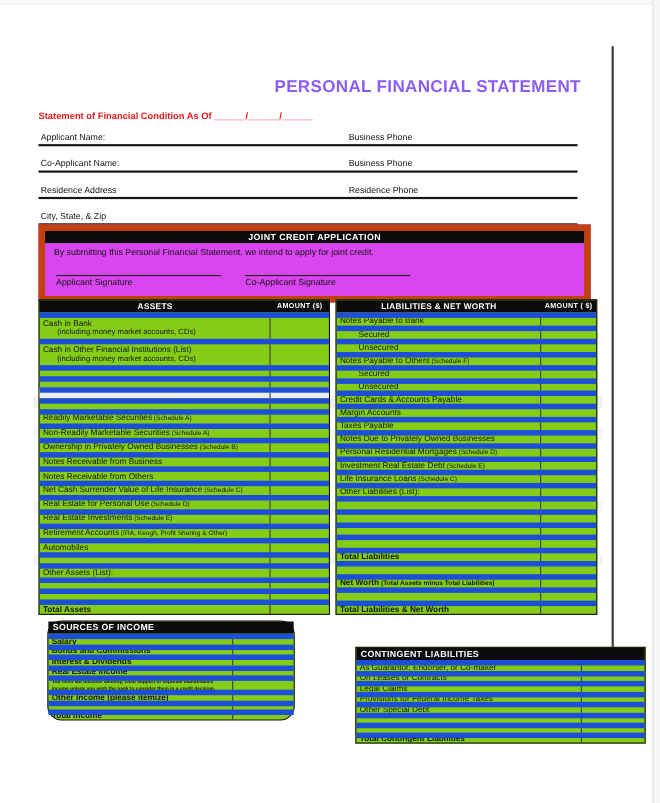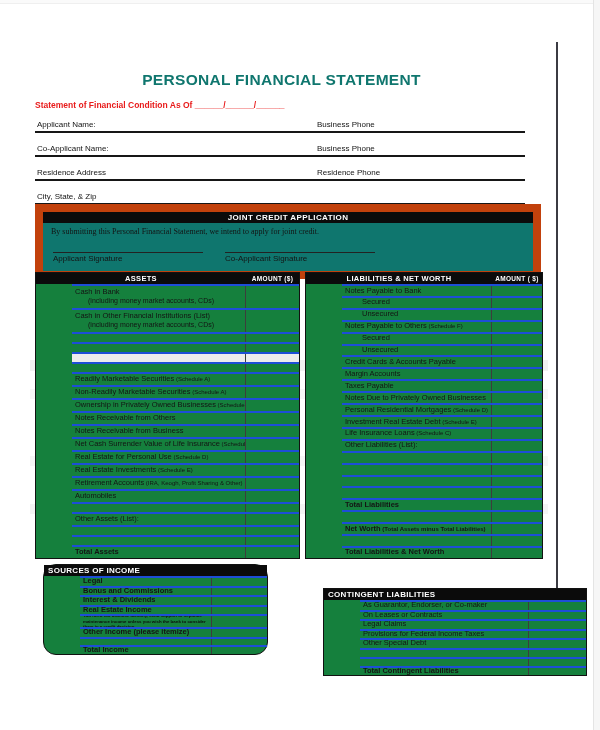--- a/index.html
+++ b/index.html
@@ -6,51 +6,51 @@
   body{
     width:600px;height:730px;position:relative;background:#ffffff;
     font-family:"Liberation Sans", sans-serif;color:#141414;overflow:hidden;
   }
   
   .edge-right{position:absolute;right:0;top:0;width:6px;height:730px;background:#f6f6f6;border-left:1px solid #e4e4e4;}
   .edge-top{position:absolute;left:0;top:0;width:600px;height:3px;background:#fafafa;border-bottom:1px solid #efefef;}
   .scan-line{position:absolute;left:556px;top:42px;width:2px;height:631px;background:#3b3b42;}
   .scan-band{position:absolute;left:30px;width:518px;pointer-events:none;}
 
-  .page-title{position:absolute;top:71px;left:35px;width:493px;text-align:center;
-    font-size:15.5px;font-weight:bold;letter-spacing:.3px;color:#0f766e;}
+  .page-title{position:absolute;top:71px;left:35px;width:493px;text-align:right;
+    font-size:15.5px;font-weight:bold;letter-spacing:.3px;color:#8b5cf6;}
   .page-subtitle{position:absolute;top:100px;left:35px;width:493px;
     font-size:8.5px;font-weight:bold;color:var(--subtitle_red,#e81b1b);}
 
   
   .fields{position:absolute;top:115px;left:35px;width:490px;}
   .frow{position:relative;height:22px;border-bottom:2px solid #161616;}
   .frow.first{height:16px;}
   .frow .lbl{position:absolute;left:2px;bottom:2px;font-size:8px;}
   .frow .lbl2{position:absolute;left:260px;bottom:2px;font-size:8px;padding-left:22px;}
 
   
-  .joint{position:absolute;top:204px;left:35px;width:490px;height:59px;border:8px solid #c2410c;background:#0f766e;}
+  .joint{position:absolute;top:204px;left:35px;width:490px;height:59px;border:6px solid #c2410c;background:#d946ef;}
   .joint-head{height:11px;background:var(--header_bar,#0b0b0b);color:#fff;display:flex;align-items:center;justify-content:center;
     font-size:8px;font-weight:bold;letter-spacing:.4px;}
-  .joint-body{font-size:8px;padding:4px 0 0 8px;font-family:Liberation Serif, serif;}
+  .joint-body{font-size:8px;padding:4px 0 0 8px;}
   .sigline{position:absolute;height:1px;border-bottom:1.5px solid #222;top:39px;width:150px;}
   .sig1{left:10px;} .sig2{left:182px;}
   .siglbl{position:absolute;top:42px;font-size:8px;}
   .siglbl1{left:10px;} .siglbl2{left:182px;}
 
   
-  .table{border:1.5px solid #111;background:#15803d;box-sizing:border-box;}
+  .table{border:1.5px solid #111;background:#84cc16;box-sizing:border-box;}
   .thead{display:flex;background:var(--header_bar,#0b0b0b);color:#fff;height:11px;align-items:center;
     font-weight:bold;font-size:7.5px;letter-spacing:.3px;}
   .thead .th-label{flex:1;text-align:center;}
   .thead .th-amount{width:var(--amt);text-align:center;font-size:6.5px;}
   .thead-full{background:var(--header_bar,#0b0b0b);color:#fff;height:11px;display:flex;align-items:center;
     font-weight:bold;font-size:8px;letter-spacing:.3px;padding-left:4px;}
-  .trow{display:flex;border-top:2px solid #1d4ed8;box-sizing:border-box;margin-left:36px;}
+  .trow{display:flex;border-top:5px solid #1d4ed8;box-sizing:border-box;}
   .trow.std{height:var(--rh);}
   .trow.tall{height:var(--tall,24px);}
   .trow.thin{height:var(--thin,10px);}
   .trow.shaded{background:#ededed;}
   .tlabel{flex:1;border-right:1px solid #3d3d3d;padding:0 3px;font-size:7.5px;line-height:1.18;
     display:flex;flex-direction:column;justify-content:center;overflow:hidden;}
   .tlabel .line{white-space:nowrap;}
   .tlabel.b{font-weight:bold;}
   .tlabel.ind{padding-left:20px;}
   .note{font-size:6px;}
@@ -156,27 +156,27 @@
           <div class="tamount"></div>
         </div>
         <div class="trow std">
           <div class="tlabel">
             <span class="line">Ownership in Privately Owned Businesses<span class="note">&nbsp;(Schedule B)</span></span>
           </div>
           <div class="tamount"></div>
         </div>
         <div class="trow std">
           <div class="tlabel">
+            <span class="line">Notes Receivable from Business</span>
+          </div>
+          <div class="tamount"></div>
+        </div>
+        <div class="trow std">
+          <div class="tlabel">
             <span class="line">Notes Receivable from Others</span>
-          </div>
-          <div class="tamount"></div>
-        </div>
-        <div class="trow std">
-          <div class="tlabel">
-            <span class="line">Notes Receivable from Business</span>
           </div>
           <div class="tamount"></div>
         </div>
         <div class="trow std">
           <div class="tlabel">
             <span class="line">Net Cash Surrender Value of Life Insurance<span class="note">&nbsp;(Schedule C)</span></span>
           </div>
           <div class="tamount"></div>
         </div>
         <div class="trow std">
@@ -363,21 +363,21 @@
         </div>
       </div>
   </div>
 </div>
 
 <div class="table income">
   <div class="thead-full">SOURCES OF INCOME</div>
   <div>
       <div class="trow std">
         <div class="tlabel b">
-          <span class="line">Legal</span>
+          <span class="line">Salary</span>
         </div>
         <div class="tamount"></div>
       </div>
       <div class="trow std">
         <div class="tlabel b">
           <span class="line">Bonus and Commissions</span>
         </div>
         <div class="tamount"></div>
       </div>
       <div class="trow std">

